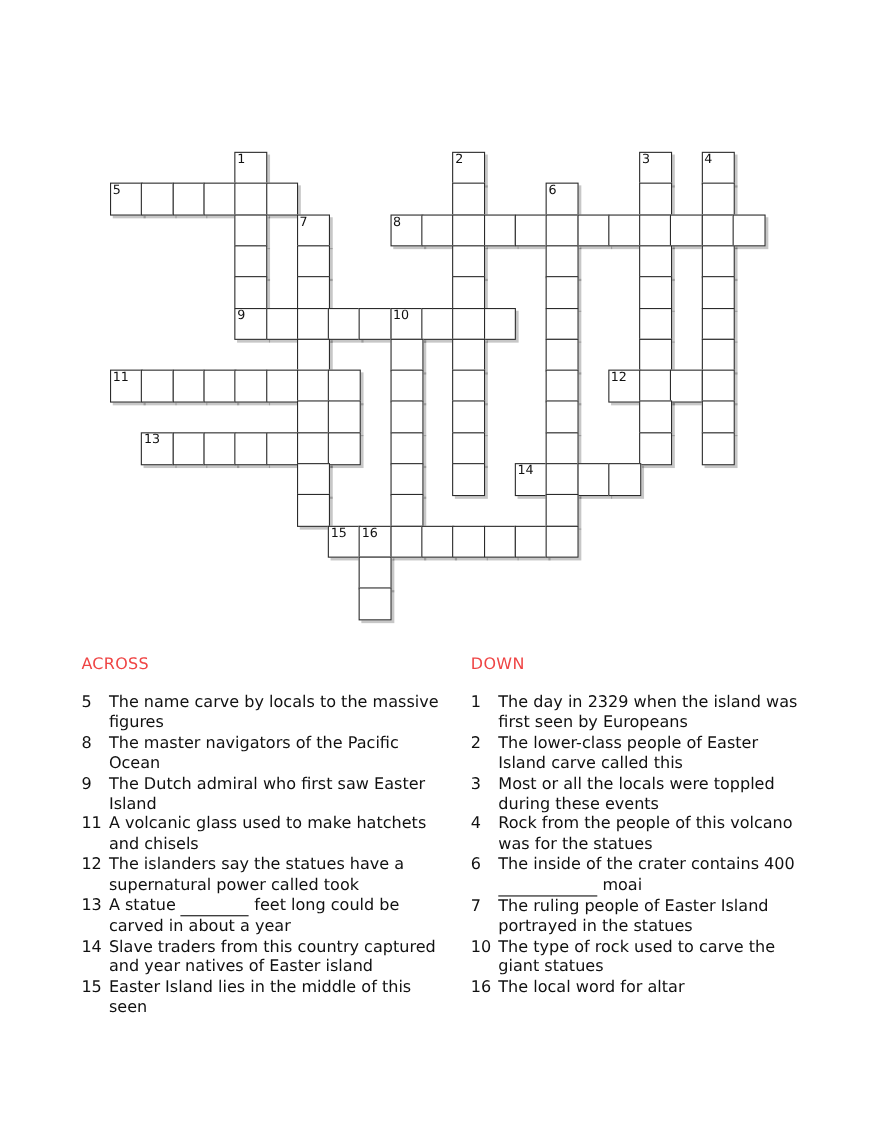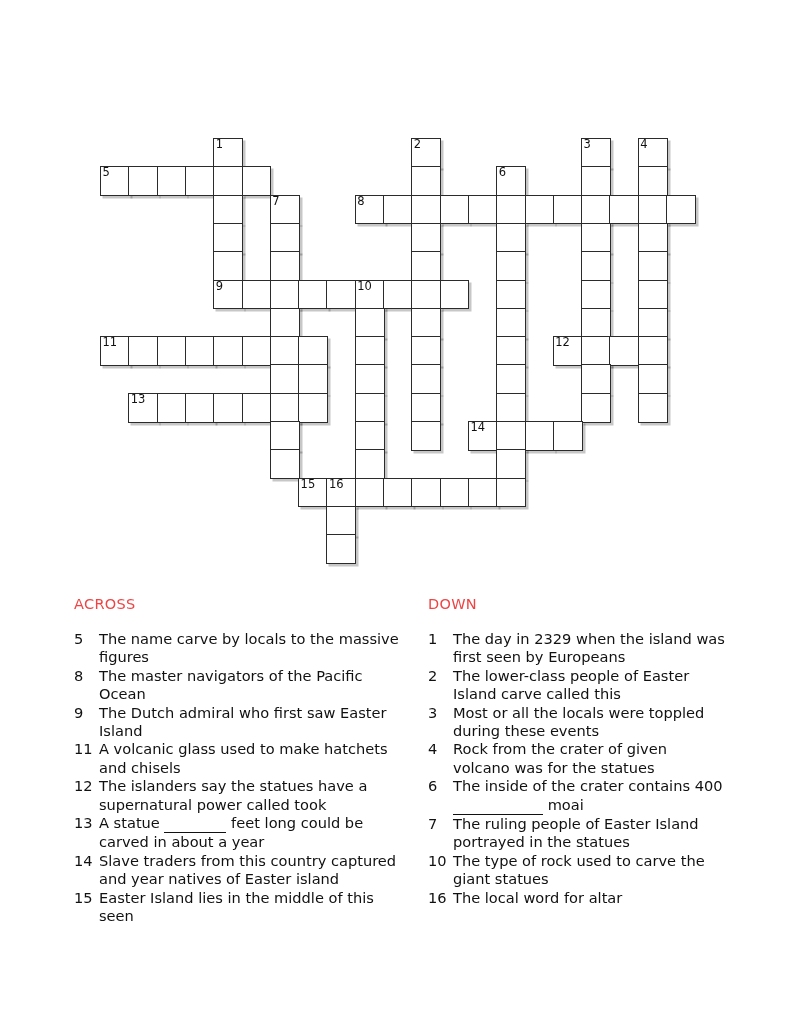--- a/index.html
+++ b/index.html
@@ -317,21 +317,21 @@
           <li class="clue-item">
             <span class="clue-num">2</span>
             <span class="clue-text">The lower-class people of Easter Island carve called this</span>
           </li>
           <li class="clue-item">
             <span class="clue-num">3</span>
             <span class="clue-text">Most or all the locals were toppled during these events</span>
           </li>
           <li class="clue-item">
             <span class="clue-num">4</span>
-            <span class="clue-text">Rock from the crater of given volcano was for the statues</span>
+            <span class="clue-text">Rock from the people of this volcano was for the statues</span>
           </li>
           <li class="clue-item">
             <span class="clue-num">6</span>
             <span class="clue-text">The inside of the crater contains 400 <span class="blank-rule" style="width: 90px;">&nbsp;</span> moai</span>
           </li>
           <li class="clue-item">
             <span class="clue-num">7</span>
             <span class="clue-text">The ruling people of Easter Island portrayed in the statues</span>
           </li>
           <li class="clue-item">

